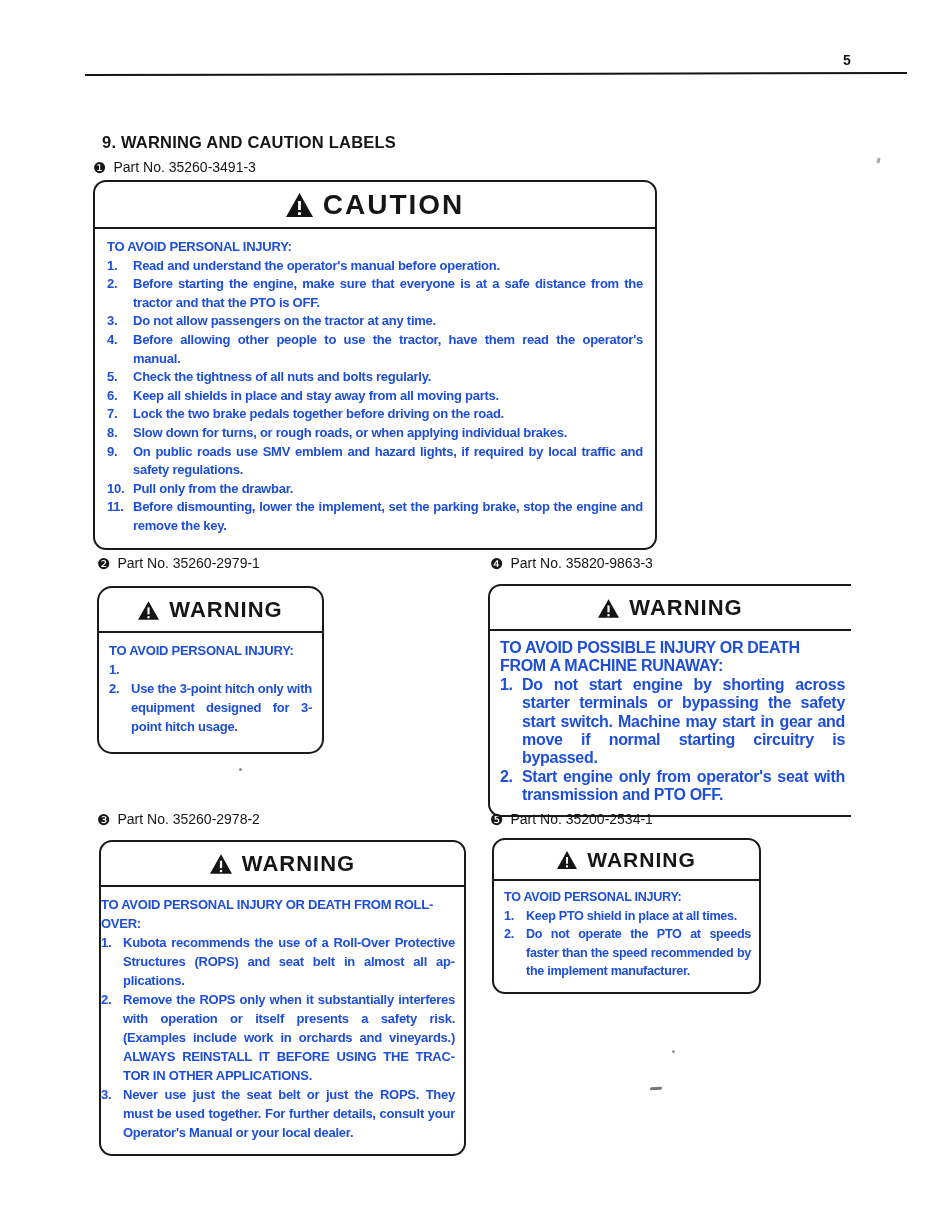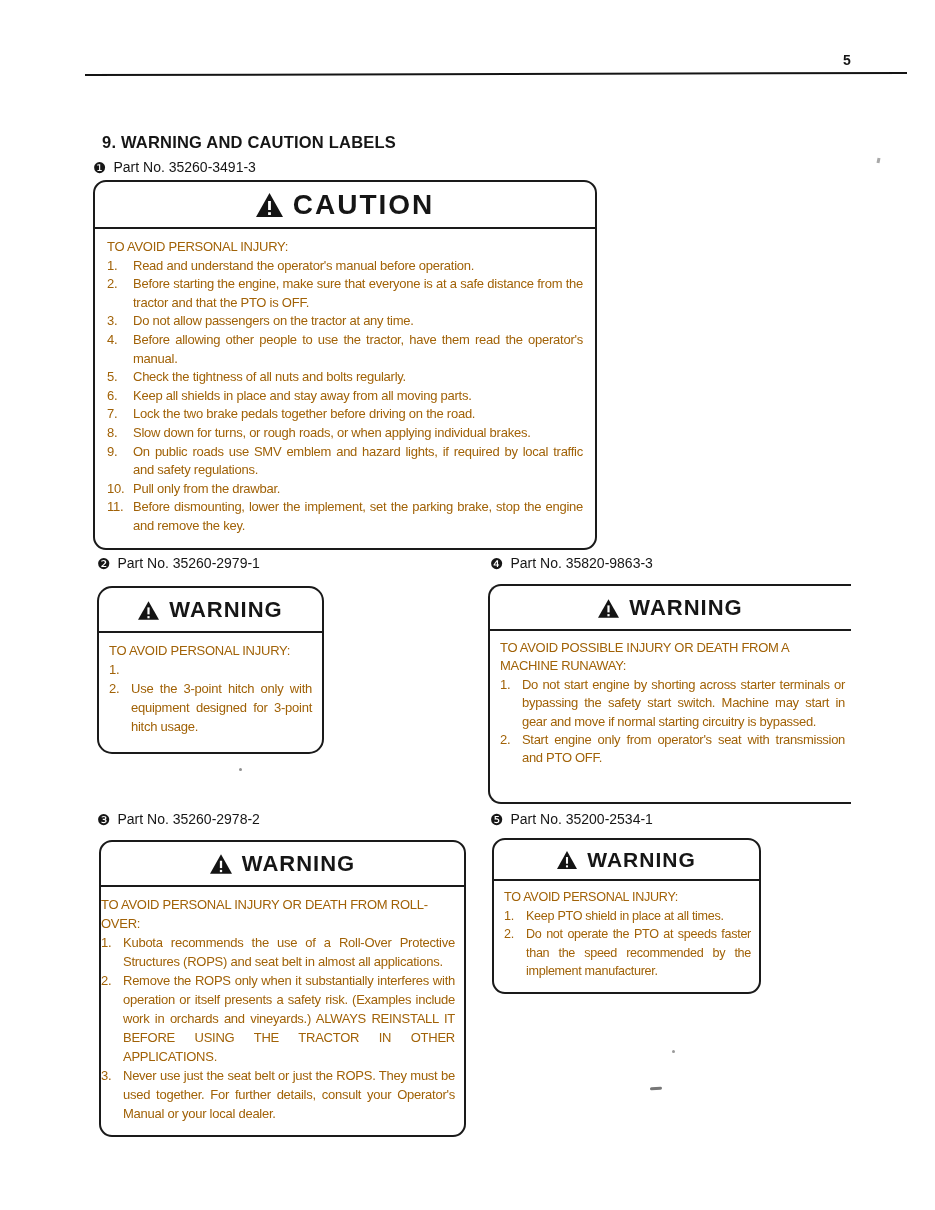--- a/index.html
+++ b/index.html
@@ -12,43 +12,43 @@
   .pageno{position:absolute;left:843px;top:52px;font-size:14px;font-weight:bold;}
   .toprule{position:absolute;left:85px;top:73px;width:822px;height:2px;background:#141414;transform:rotate(-0.15deg);}
   .section-title{position:absolute;left:90px;top:121px;margin:12px;font-size:16.5px;font-weight:bold;letter-spacing:.2px;}
   .partline{position:absolute;display:flex;align-items:center;gap:7px;font-size:14px;white-space:nowrap;}
   .marker{font-size:15px;line-height:1;}
 
   .label-box{position:absolute;border:2.5px solid #1a1a1a;border-radius:13px;background:#fff;box-sizing:border-box;}
   .box-header{display:flex;align-items:center;justify-content:center;gap:10px;border-bottom:2.5px solid #1a1a1a;}
   .box-title{font-weight:bold;}
   .tri{display:block;}
-  .box-body{color:#a16207;}
+  .box-body{color:#1d4ed8;font-weight:bold;}
   .intro{text-align:left;}
   .li{display:flex;}
   .li-num{flex:0 0 26px;}
   .li-text{flex:1;text-align:justify;}
 
   
-  #box1{left:93px;top:180px;width:504px;min-height:352px;}
+  #box1{left:93px;top:180px;width:564px;min-height:352px;}
   #box1 .box-header{padding:7px 0 6px;}
   #box1 .box-title{font-size:28px;letter-spacing:2px;}
   #box1 .box-body{padding:9px 12px 12px;font-size:13px;line-height:18.6px;letter-spacing:-.25px;}
 
   
   .warn .box-header{padding:9px 0 8px;}
   .warn .box-title{font-size:22px;letter-spacing:1px;}
   .warn .box-body{font-size:13px;line-height:19px;letter-spacing:-.25px;}
   .warn .li-num{flex:0 0 22px;}
 
   #box2{left:97px;top:586px;width:227px;min-height:168px;border-radius:15px;}
   #box2 .box-body{padding:8px 10px 12px;}
 
   #box4{left:488px;top:584px;width:363px;min-height:220px;border-right:none;border-radius:13px 0 0 13px;}
-  #box4 .box-body{padding:8px 6px 10px 10px;font-size:13px;line-height:18.4px;letter-spacing:-.3px;}
+  #box4 .box-body{padding:8px 6px 10px 10px;font-size:16px;line-height:18.4px;letter-spacing:-.3px;}
 
   #box3{left:99px;top:840px;width:367px;min-height:293px;}
   #box3 .box-body{padding:8px 9px 12px 0;}
 
   #box5{left:492px;top:838px;width:269px;min-height:143px;}
   #box5 .box-body{padding:7px 8px 11px 10px;font-size:12.6px;line-height:18.6px;letter-spacing:-.3px;}
   #box5 .box-title{font-size:21px;}
   #box5 .box-header{padding:8px 0 7px;}
 
   

